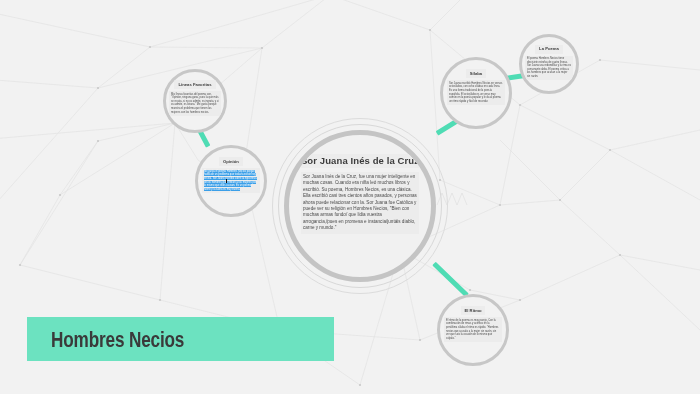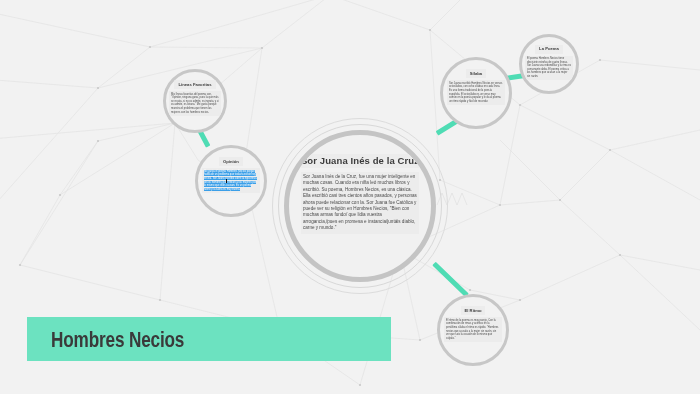--- a/index.html
+++ b/index.html
@@ -144,21 +144,21 @@
     height: 4px;
     background: #111;
     left: 24px;
     top: 10.5px;
   }
   
   #banner {
     position: absolute;
     left: 27px;
     top: 317px;
-    width: 364px;
+    width: 307px;
     height: 44px;
     background: #6ce2c0;
   }
   #banner-title {
     position: absolute;
     left: 24px;
     top: 10px;
     font-family: "Liberation Sans Narrow", "Liberation Sans", sans-serif;
     font-size: 22px;
     font-weight: bold;

